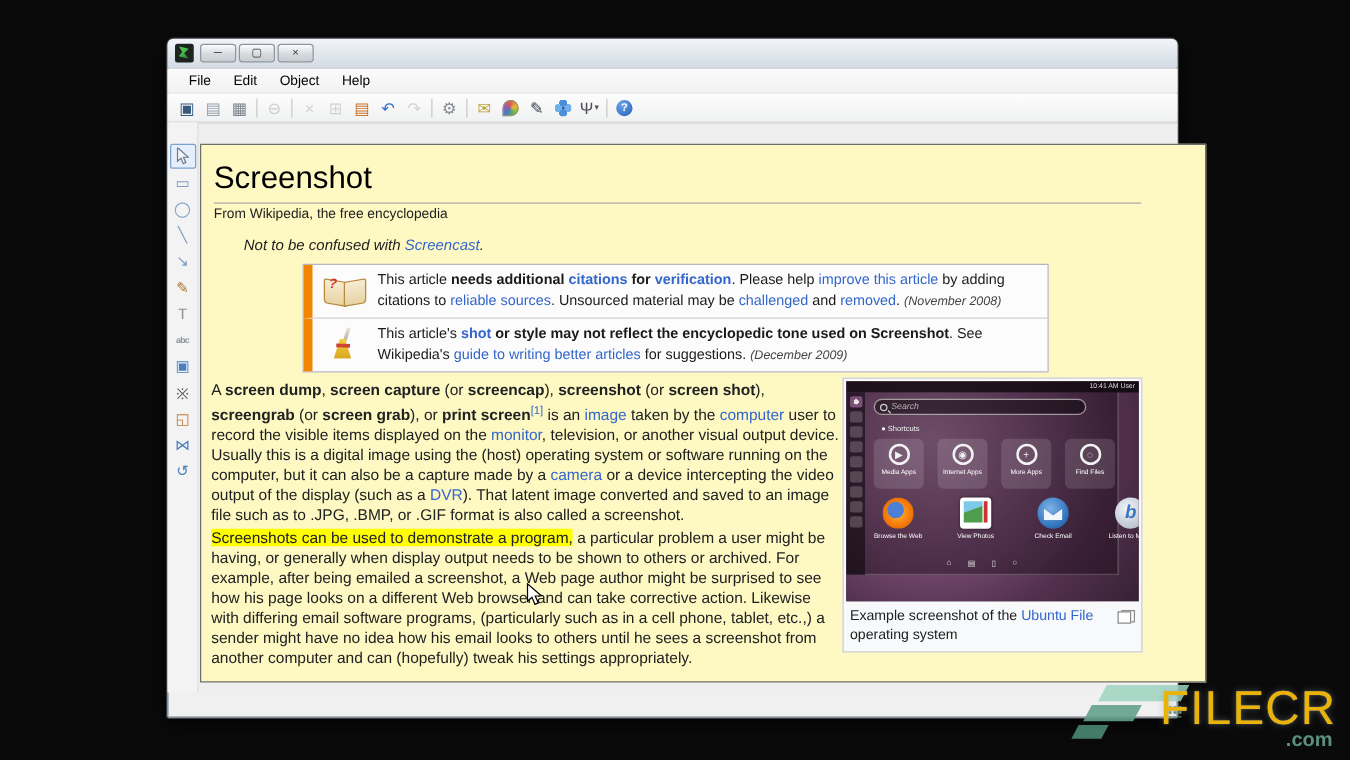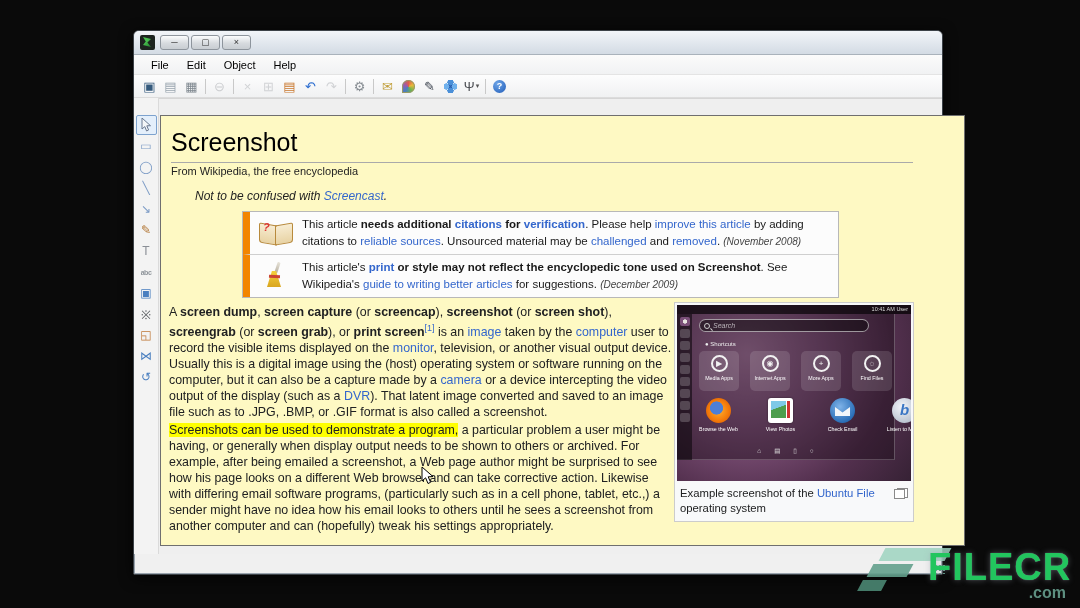--- a/index.html
+++ b/index.html
@@ -171,22 +171,22 @@
     background-size:4px 4px; align-self:flex-end; }
 
   
   .watermark { position:absolute; right:14px; bottom:6px; z-index:20; width:190px; height:62px; }
   .wm-shape { position:absolute; transform:skewX(-28deg); }
   .s1 { left:6px; top:8px; width:66px; height:13px; background:#9ed3c0; opacity:.85; }
   .s2 { left:-6px; top:24px; width:40px; height:13px; background:#63a08c; opacity:.9; }
   .s3 { left:-16px; top:40px; width:24px; height:11px; background:#447a68; }
   .wm-dots { position:absolute; left:58px; top:24px; width:12px; height:10px;
     background-image:radial-gradient(circle,#5d8f80 1px,transparent 1.3px); background-size:4px 4px; }
-  .wm-text { position:absolute; left:52px; top:6px; font-size:38px; font-weight:bold;
-    letter-spacing:1px; color:#22c55e;
+  .wm-text { position:absolute; left:52px; top:6px; font-size:38px; font-weight:normal;
+    letter-spacing:1px; color:#eab308;
     text-shadow:0 0 6px rgba(150,160,170,.45), 0 0 1px rgba(170,180,190,.7); }
   .wm-tld { position:absolute; right:0px; top:44px; font-size:16px; font-weight:bold; color:#5d8f80; }
 </style>
 </head>
 <body>
 
 <div class="window">
   <div class="titlebar">
     <div class="appicon"></div>
     <div class="winbtns">
@@ -320,21 +320,21 @@
             <div class="ntext"><span>This article </span><span class="seg-b">needs additional </span><a class="seg-l seg-b" href="#">citations</a><span class="seg-b"> for </span><a class="seg-l seg-b" href="#">verification</a><span>. Please help </span><a class="seg-l" href="#">improve this article</a><span> by adding citations to </span><a class="seg-l" href="#">reliable sources</a><span>. Unsourced material may be </span><a class="seg-l" href="#">challenged</a><span> and </span><a class="seg-l" href="#">removed</a><span>. </span><span class="seg-date">(November 2008)</span></div>
           </div>
           <div class="notice">
             <div class="nicon">
               <div class="broom">
                   <span class="stick"></span>
                   <span class="head"></span>
                   <span class="band"></span>
                 </div>
             </div>
-            <div class="ntext"><span>This article's </span><a class="seg-l seg-b" href="#">print</a><span class="seg-b"> or style may not reflect the encyclopedic tone used on Screenshot</span><span>. See Wikipedia's </span><a class="seg-l" href="#">guide to writing better articles</a><span> for suggestions. </span><span class="seg-date">(December 2009)</span></div>
+            <div class="ntext"><span>This article's </span><a class="seg-l seg-b" href="#">shot</a><span class="seg-b"> or style may not reflect the encyclopedic tone used on Screenshot</span><span>. See Wikipedia's </span><a class="seg-l" href="#">guide to writing better articles</a><span> for suggestions. </span><span class="seg-date">(December 2009)</span></div>
           </div>
         </div>
 
         <div class="para p1"><span>A </span><span class="seg-b">screen dump</span><span>, </span><span class="seg-b">screen capture</span><span> (or </span><span class="seg-b">screencap</span><span>), </span><span class="seg-b">screenshot</span><span> (or </span><span class="seg-b">screen shot</span><span>), </span><span class="seg-b">screengrab</span><span> (or </span><span class="seg-b">screen grab</span><span>), or </span><span class="seg-b">print screen</span><span class="seg-sup">[1]</span><span> is an </span><a class="seg-l" href="#">image</a><span> taken by the </span><a class="seg-l" href="#">computer</a><span> user to record the visible items displayed on the </span><a class="seg-l" href="#">monitor</a><span>, television, or another visual output device. Usually this is a digital image using the (host) operating system or software running on the computer, but it can also be a capture made by a </span><a class="seg-l" href="#">camera</a><span> or a device intercepting the video output of the display (such as a </span><a class="seg-l" href="#">DVR</a><span>). That latent image converted and saved to an image file such as to .JPG, .BMP, or .GIF format is also called a screenshot.</span></div>
         <div class="para p2"><span class="seg-hl">Screenshots can be used to demonstrate a program,</span><span> a particular problem a user might be having, or generally when display output needs to be shown to others or archived. For example, after being emailed a screenshot, a Web page author might be surprised to see how his page looks on a different Web browser and can take corrective action. Likewise with differing email software programs, (particularly such as in a cell phone, tablet, etc.,) a sender might have no idea how his email looks to others until he sees a screenshot from another computer and can (hopefully) tweak his settings appropriately.</span></div>
 
         <div class="thumb">
           <div class="shot">
             <div class="shot-topbar">10:41 AM   User</div>
             <div class="dash">

